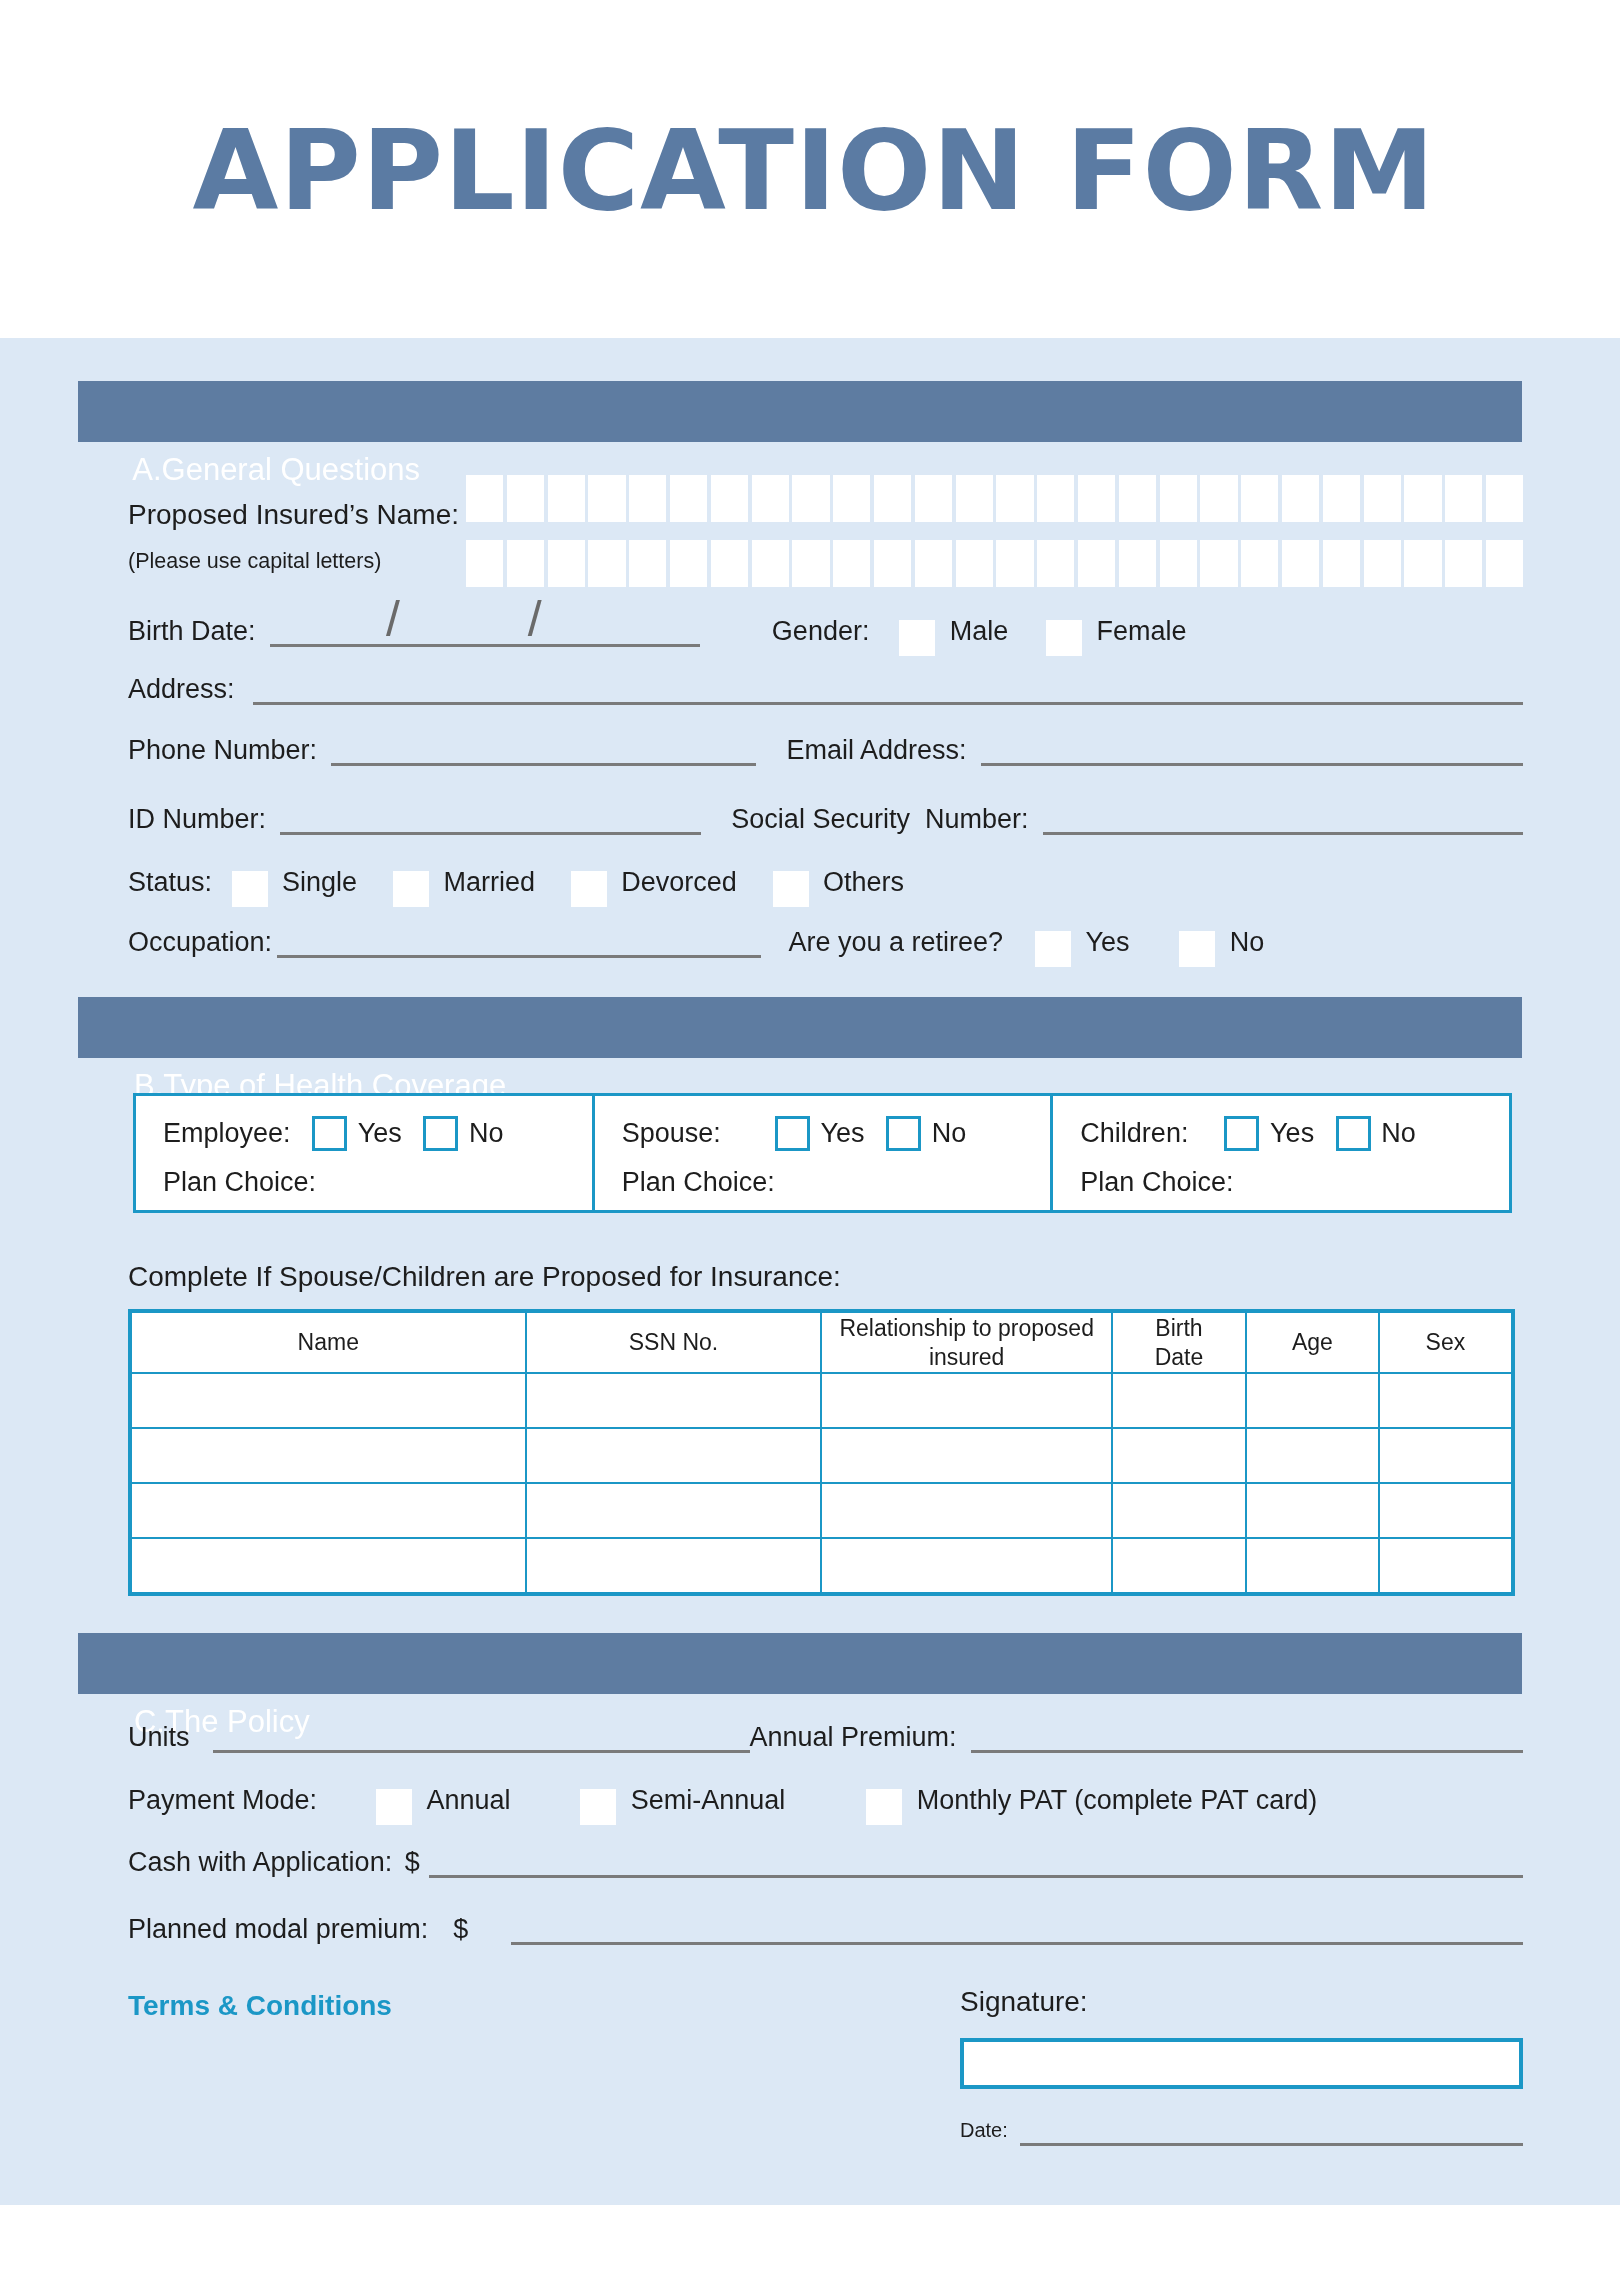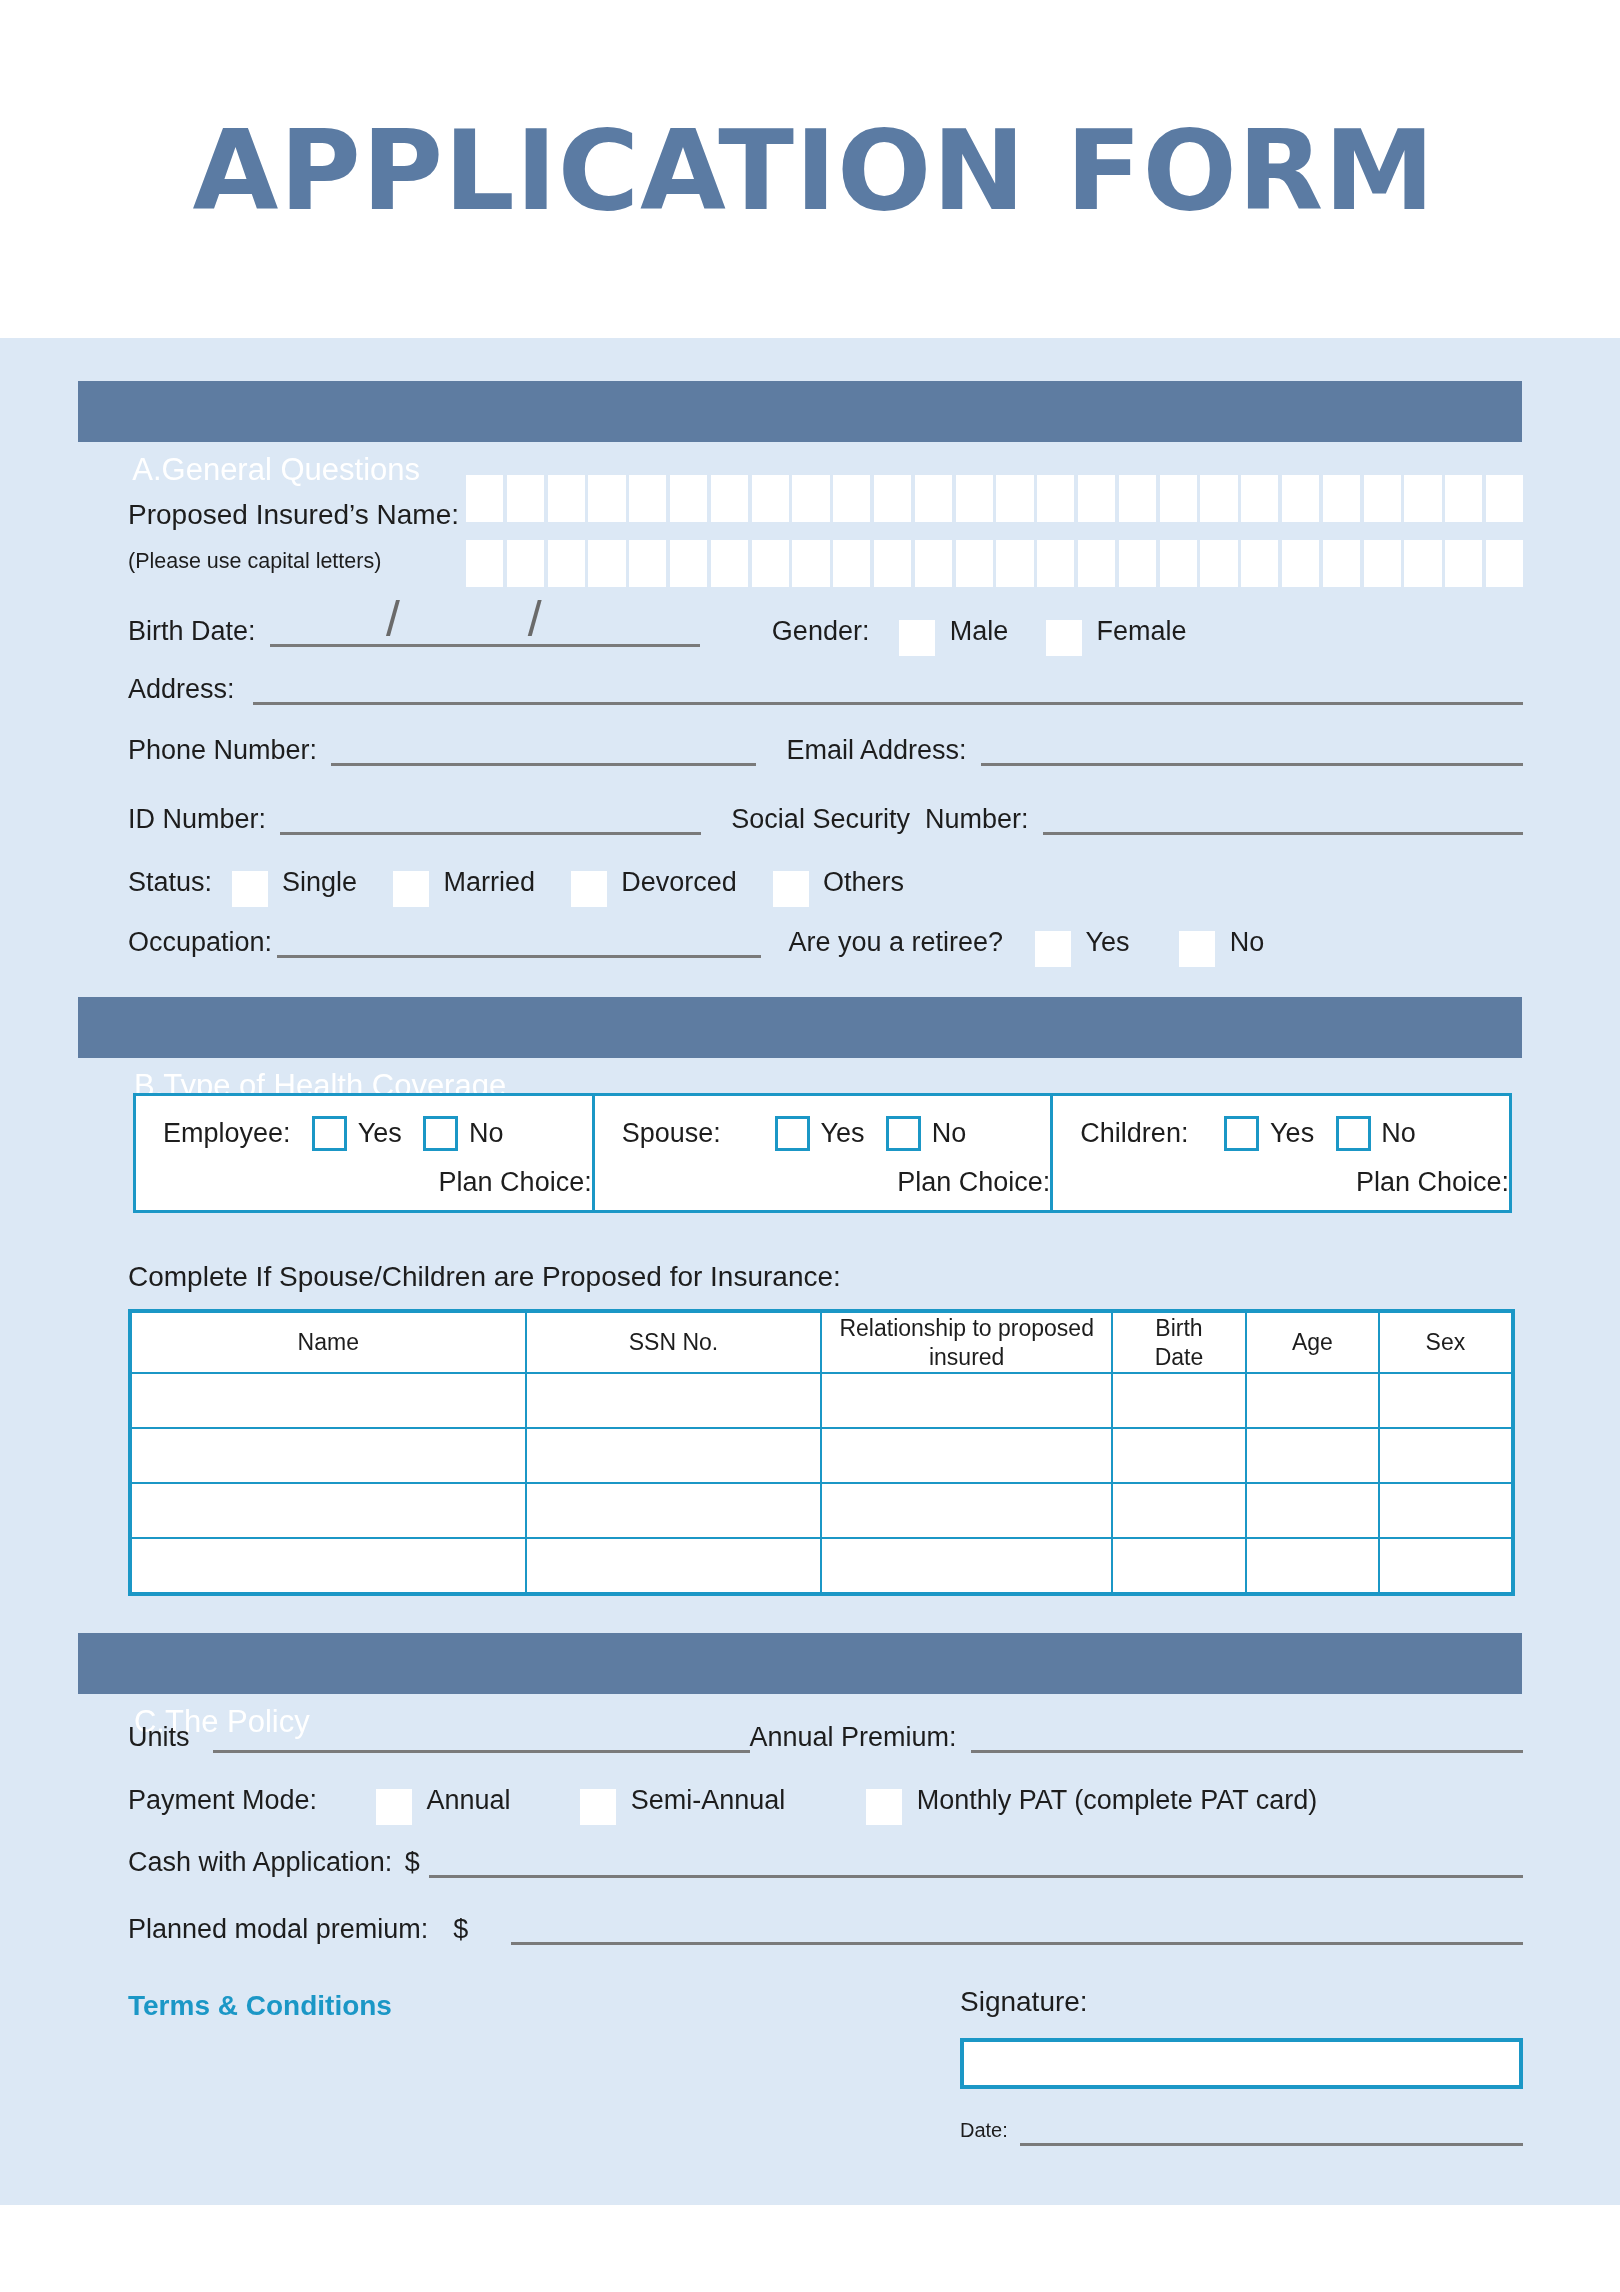--- a/index.html
+++ b/index.html
@@ -40,21 +40,21 @@
   .name-label-block .hint { margin-top:18px; }
   .char-grid { flex:1; display:flex; flex-direction:column; gap:18px; }
   .char-row { display:flex; gap:3.6px; height:47px; }
   .char-cell { flex:1; background:#ffffff; }
   
   .coverage {
     position:absolute; top:1093px; left:133px; width:1379px; height:120px;
     background:#ffffff; border:3.6px solid #1b97c6; box-sizing:border-box;
     display:flex;
   }
-  .cov-cell { flex:1; border-left:3.6px solid #1b97c6; padding:19.7px 0 0 27px; box-sizing:border-box;text-align:right; }
+  .cov-cell { flex:1; border-left:3.6px solid #1b97c6; padding:19.7px 0 0 27px; box-sizing:border-box; }
   .cov-cell:first-child { border-left:none; }
   .cov-line1 { display:flex; align-items:center; font-size:27px; }
   .cov-line1 .cbt { margin-left:21.5px; }
   .cov-line1 .opt { margin-left:10.7px; }
   .cov-plan { margin-top:16px; font-size:27px; }
   .note { position:absolute; left:128px; top:1261px; font-size:28px; }
   
   .dep-table-wrap { position:absolute; top:1309px; left:128px; width:1387px;border-radius:6px; }
   table.dep { width:100%; border-collapse:collapse; table-layout:fixed; background:#ffffff; border:4.5px solid #1b97c6; }
   table.dep th, table.dep td { border:2.7px solid #1b97c6; padding:0 5.4px; }

